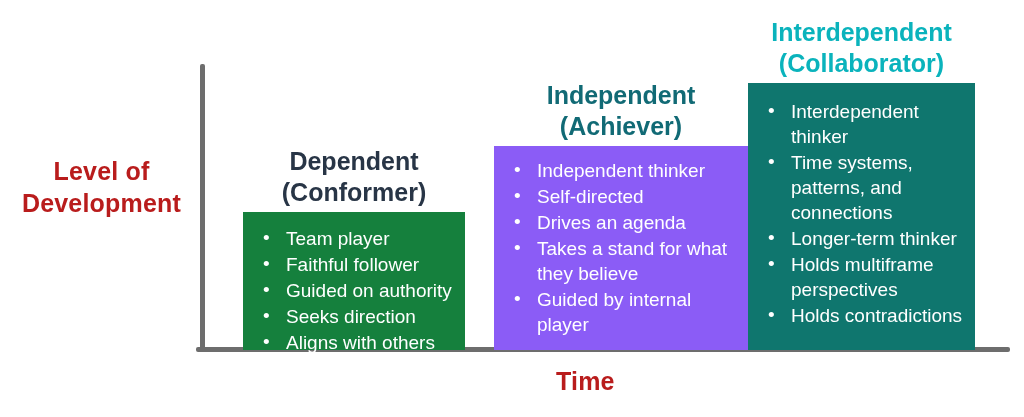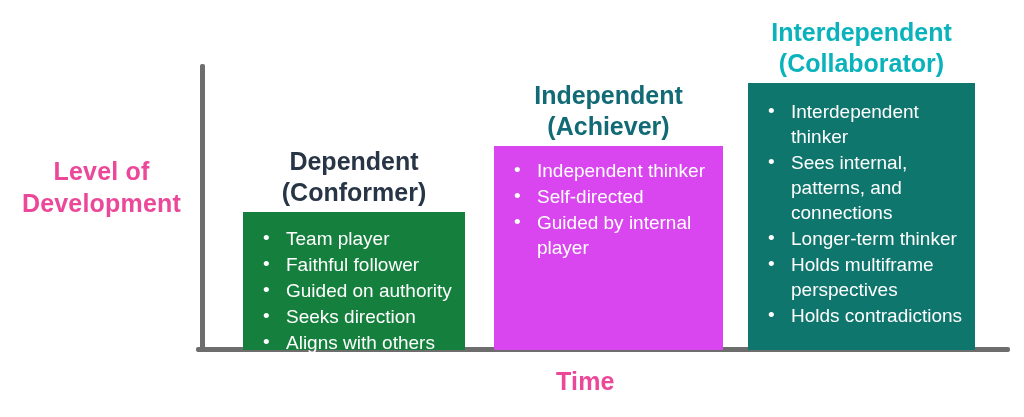--- a/index.html
+++ b/index.html
@@ -35,21 +35,21 @@
     top: 347px;
     width: 814px;
     height: 5px;
     background: #6d6d6d;
     border-radius: 2px;
   }
 
   
   .axis-label {
     position: absolute;
-    color: #ec4899;
+    color: #b91c1c;
     font-weight: bold;
     letter-spacing: 0.2px;
   }
   .label-y {
     left: 14px;
     top: 155px;
     width: 175px;
     text-align: center;
     font-size: 25px;
     line-height: 32px;
@@ -105,25 +105,25 @@
     position: absolute;
     left: 8px;
     top: -1px;
     font-size: 19px;
     line-height: 25px;
     color: #ffffff;
   }
 
   
   #stage-1 { left: 243px; width: 222px; height: 138px; }
-  #stage-2 { left: 494px; width: 229px; height: 204px; margin-top: 16px; }
+  #stage-2 { left: 494px; width: 254px; height: 204px; margin-top: 16px; }
   #stage-3 { left: 748px; width: 227px; height: 267px; }
 
   #stage-1 .stage-box { background: #15803d; }
-  #stage-2 .stage-box { background: #d946ef; }
+  #stage-2 .stage-box { background: #8b5cf6; }
   #stage-3 .stage-box { background: #0f766e; }
 
   #stage-1 .stage-title { color: #283546; }
   #stage-2 .stage-title { color: #116a75; }
   #stage-3 .stage-title { color: #0ab3bc; margin-top: 44px; }
 
   #stage-2 .stage-box { padding-top: 12px; }
   #stage-3 .stage-box { padding-top: 16px; }
 </style>
 </head>
@@ -152,32 +152,34 @@
     </div>
   </div>
 
   <div class="stage" id="stage-2">
     <div class="stage-title">Independent
 (Achiever)</div>
     <div class="stage-box">
       <ul class="bullet-list">
         <li>Independent thinker</li>
         <li>Self-directed</li>
+        <li>Drives an agenda</li>
+        <li>Takes a stand for what they believe</li>
         <li>Guided by internal player</li>
       </ul>
     </div>
   </div>
 
   <div class="stage" id="stage-3">
     <div class="stage-title">Interdependent
 (Collaborator)</div>
     <div class="stage-box">
       <ul class="bullet-list">
         <li>Interdependent thinker</li>
-        <li>Sees internal, patterns, and connections</li>
+        <li>Time systems, patterns, and connections</li>
         <li>Longer-term thinker</li>
         <li>Holds multiframe perspectives</li>
         <li>Holds contradictions</li>
       </ul>
     </div>
   </div>
 
 </div>
 
 </body></html>

